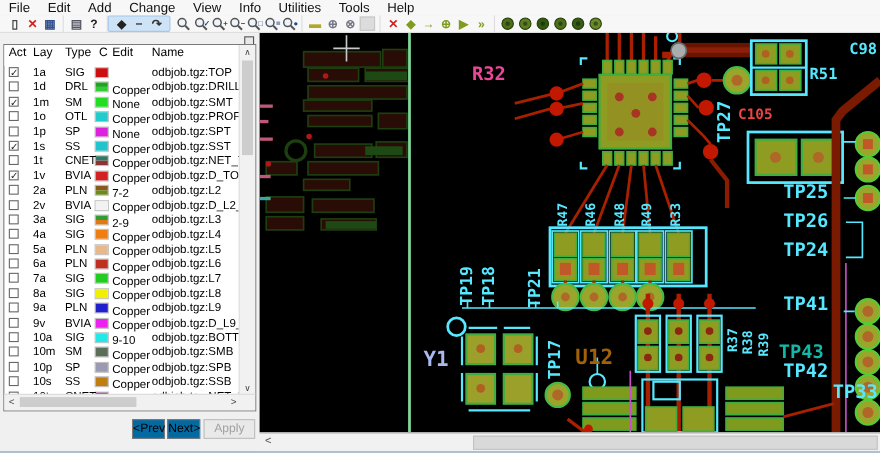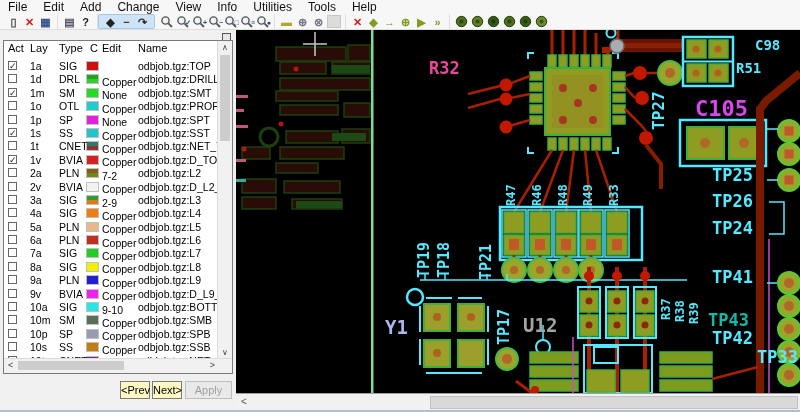--- a/index.html
+++ b/index.html
@@ -36,21 +36,21 @@
   .c-name{position:absolute;left:134px;top:0;right:0;white-space:nowrap;overflow:hidden;}
   .vscroll{position:absolute;right:0;top:0;width:14px;bottom:14px;background:#f1f1f1;border-left:1px solid #dcdcdc;
            font-size:8px;color:#444;text-align:center;}
   .vs-up{position:absolute;top:2px;left:0;right:0;}
   .vs-thumb{position:absolute;left:2px;right:2px;top:14px;height:86px;background:#cdcdcd;}
   .vs-down{position:absolute;bottom:2px;left:0;right:0;}
   .hscroll{position:absolute;left:0;right:0;bottom:0;height:14px;background:#f1f1f1;border-top:1px solid #dcdcdc;font-size:9px;color:#444;}
   .hs-left{position:absolute;left:4px;top:1px;}
   .hs-right{position:absolute;right:17px;top:1px;}
   .hs-thumb{position:absolute;left:14px;top:2px;width:106px;height:9px;background:#cdcdcd;}
-  .btn{position:absolute;height:18px;background:#fef9c3;border:1px solid #7a7a7a;font-size:11px;
+  .btn{position:absolute;height:18px;background:#0369a1;border:1px solid #7a7a7a;font-size:11px;
        text-align:center;line-height:16px;color:#000;box-sizing:border-box;font-family:inherit;padding:0;}
   #btn-prev{left:120px;top:352px;width:30px;}
   #btn-next{left:152px;top:352px;width:30px;}
   #btn-apply{left:185px;top:352px;width:47px;background:#e9e9e9;border-color:#bdbdbd;color:#9f9f9f;}
 
   .canvas{position:absolute;left:236px;top:29px;width:564px;height:364px;background:#000;overflow:hidden;}
   .canvas svg{position:absolute;left:0;top:0;}
   #labels{position:absolute;left:0;top:0;width:564px;height:364px;}
   .plab{position:absolute;font-family:"DejaVu Sans Mono",monospace;font-weight:bold;color:#55e8ff;
         white-space:pre;line-height:1;letter-spacing:0px;}
@@ -771,32 +771,32 @@
     <rect x="358" y="318" width="24" height="16" fill="none" stroke="#55e8ff" stroke-width="2"></rect>
     <rect x="351" y="341" width="28" height="22" fill="#8f9c22" stroke="#3fae3f" stroke-width="1.5"></rect>
     <rect x="385" y="341" width="28" height="22" fill="#8f9c22" stroke="#3fae3f" stroke-width="1.5"></rect>
     <line x1="337" y1="308" x2="337" y2="364" stroke="#c84fc8" stroke-width="1.5"></line>
     <line x1="280" y1="352" x2="296" y2="364" stroke="#a82000" stroke-width="3"></line>
     <circle cx="299" cy="361" r="4" fill="#c21800"></circle>
     <line x1="476" y1="350" x2="522" y2="338" stroke="#a82000" stroke-width="2.5"></line>
   </svg>
   <div id="labels">
       <div class="plab" style="left: 193px; top: 31px; font-size: 17px; color: #ec4899;">R32</div>
-      <div class="plab" style="left: 487px; top: 9px; font-size: 14px; color: rgb(85, 232, 255); padding-left: 32px;">C98</div>
+      <div class="plab" style="left: 504px; top: 9px; font-size: 14px; color: rgb(85, 232, 255); padding-left: 32px;">C98</div>
       <div class="plab" style="left: 500px; top: 32px; font-size: 14px; color: rgb(85, 232, 255);">R51</div>
-      <div class="plab" style="left: 459px; top: 69px; font-size: 22px; color: #d946ef;">C105</div>
+      <div class="plab" style="left: 435px; top: 69px; font-size: 13px; color: #ef4444;">C105</div>
       <div class="plab" style="left: 476px; top: 138px; font-size: 17px; color: rgb(85, 232, 255);">TP25</div>
       <div class="plab" style="left: 476px; top: 164px; font-size: 17px; color: rgb(85, 232, 255);">TP26</div>
       <div class="plab" style="left: 476px; top: 191px; font-size: 17px; color: rgb(85, 232, 255);">TP24</div>
       <div class="plab" style="left: 476px; top: 240px; font-size: 17px; color: rgb(85, 232, 255);">TP41</div>
       <div class="plab" style="left: 472px; top: 283px; font-size: 17px; color: #14b8a6;">TP43</div>
       <div class="plab" style="left: 476px; top: 301px; font-size: 17px; color: rgb(85, 232, 255);">TP42</div>
       <div class="plab" style="left: 476px; top: 320px; font-size: 17px; color: rgb(85, 232, 255); margin-left: 45px;">TP33</div>
       <div class="plab" style="left: 149px; top: 289px; font-size: 19px; color: rgb(170, 184, 240);">Y1</div>
-      <div class="plab" style="left: 287px; top: 287px; font-size: 19px; color: #a3a3a3;">U12</div>
+      <div class="plab" style="left: 287px; top: 287px; font-size: 19px; color: #a16207;">U12</div>
       <div class="plab vert" style="left: 415px; top: 101px; font-size: 16px; color: rgb(85, 232, 255);">TP27</div>
       <div class="plab vert" style="left: 181px; top: 249px; font-size: 15px; color: rgb(85, 232, 255);">TP19</div>
       <div class="plab vert" style="left: 201px; top: 249px; font-size: 15px; color: rgb(85, 232, 255);">TP18</div>
       <div class="plab vert" style="left: 243px; top: 251px; font-size: 15px; color: rgb(85, 232, 255);">TP21</div>
       <div class="plab vert" style="left: 261px; top: 316px; font-size: 15px; color: rgb(85, 232, 255);">TP17</div>
       <div class="plab vert" style="left: 269px; top: 177px; font-size: 12px; color: rgb(85, 232, 255);">R47</div>
       <div class="plab vert" style="left: 295px; top: 177px; font-size: 12px; color: rgb(85, 232, 255);">R46</div>
       <div class="plab vert" style="left: 321px; top: 177px; font-size: 12px; color: rgb(85, 232, 255);">R48</div>
       <div class="plab vert" style="left: 346px; top: 177px; font-size: 12px; color: rgb(85, 232, 255);">R49</div>
       <div class="plab vert" style="left: 372px; top: 177px; font-size: 12px; color: rgb(85, 232, 255);">R33</div>

